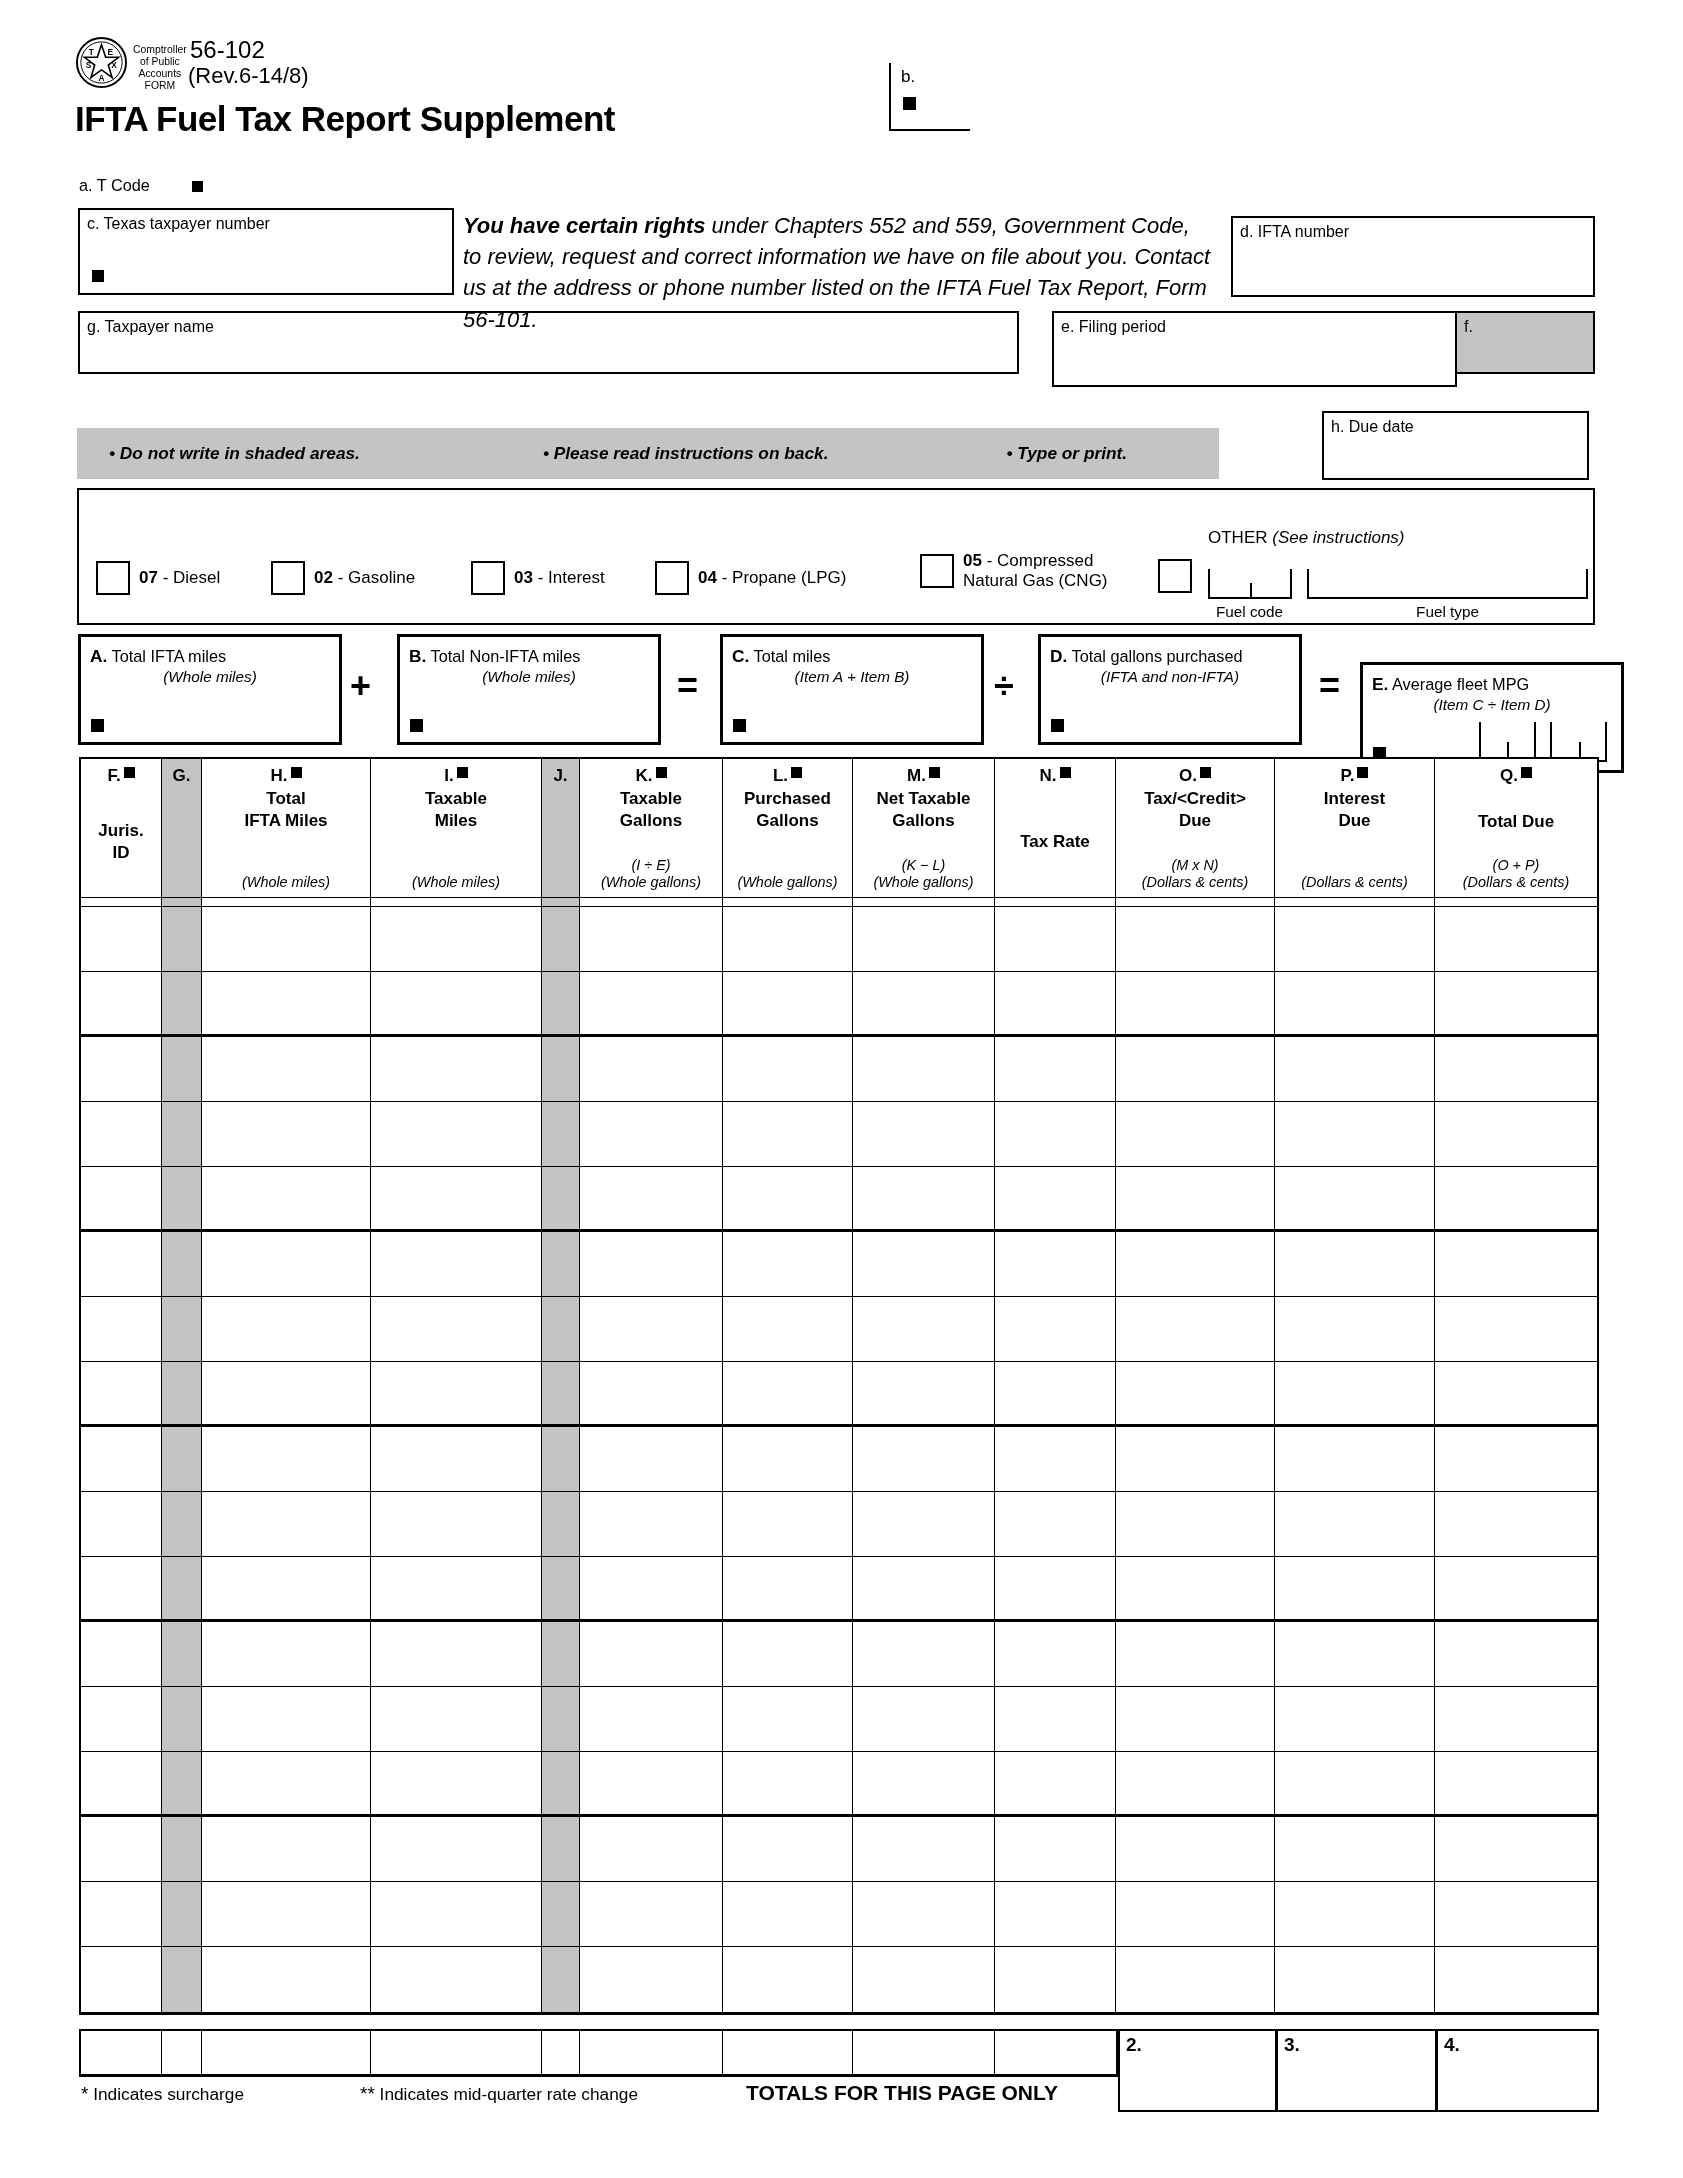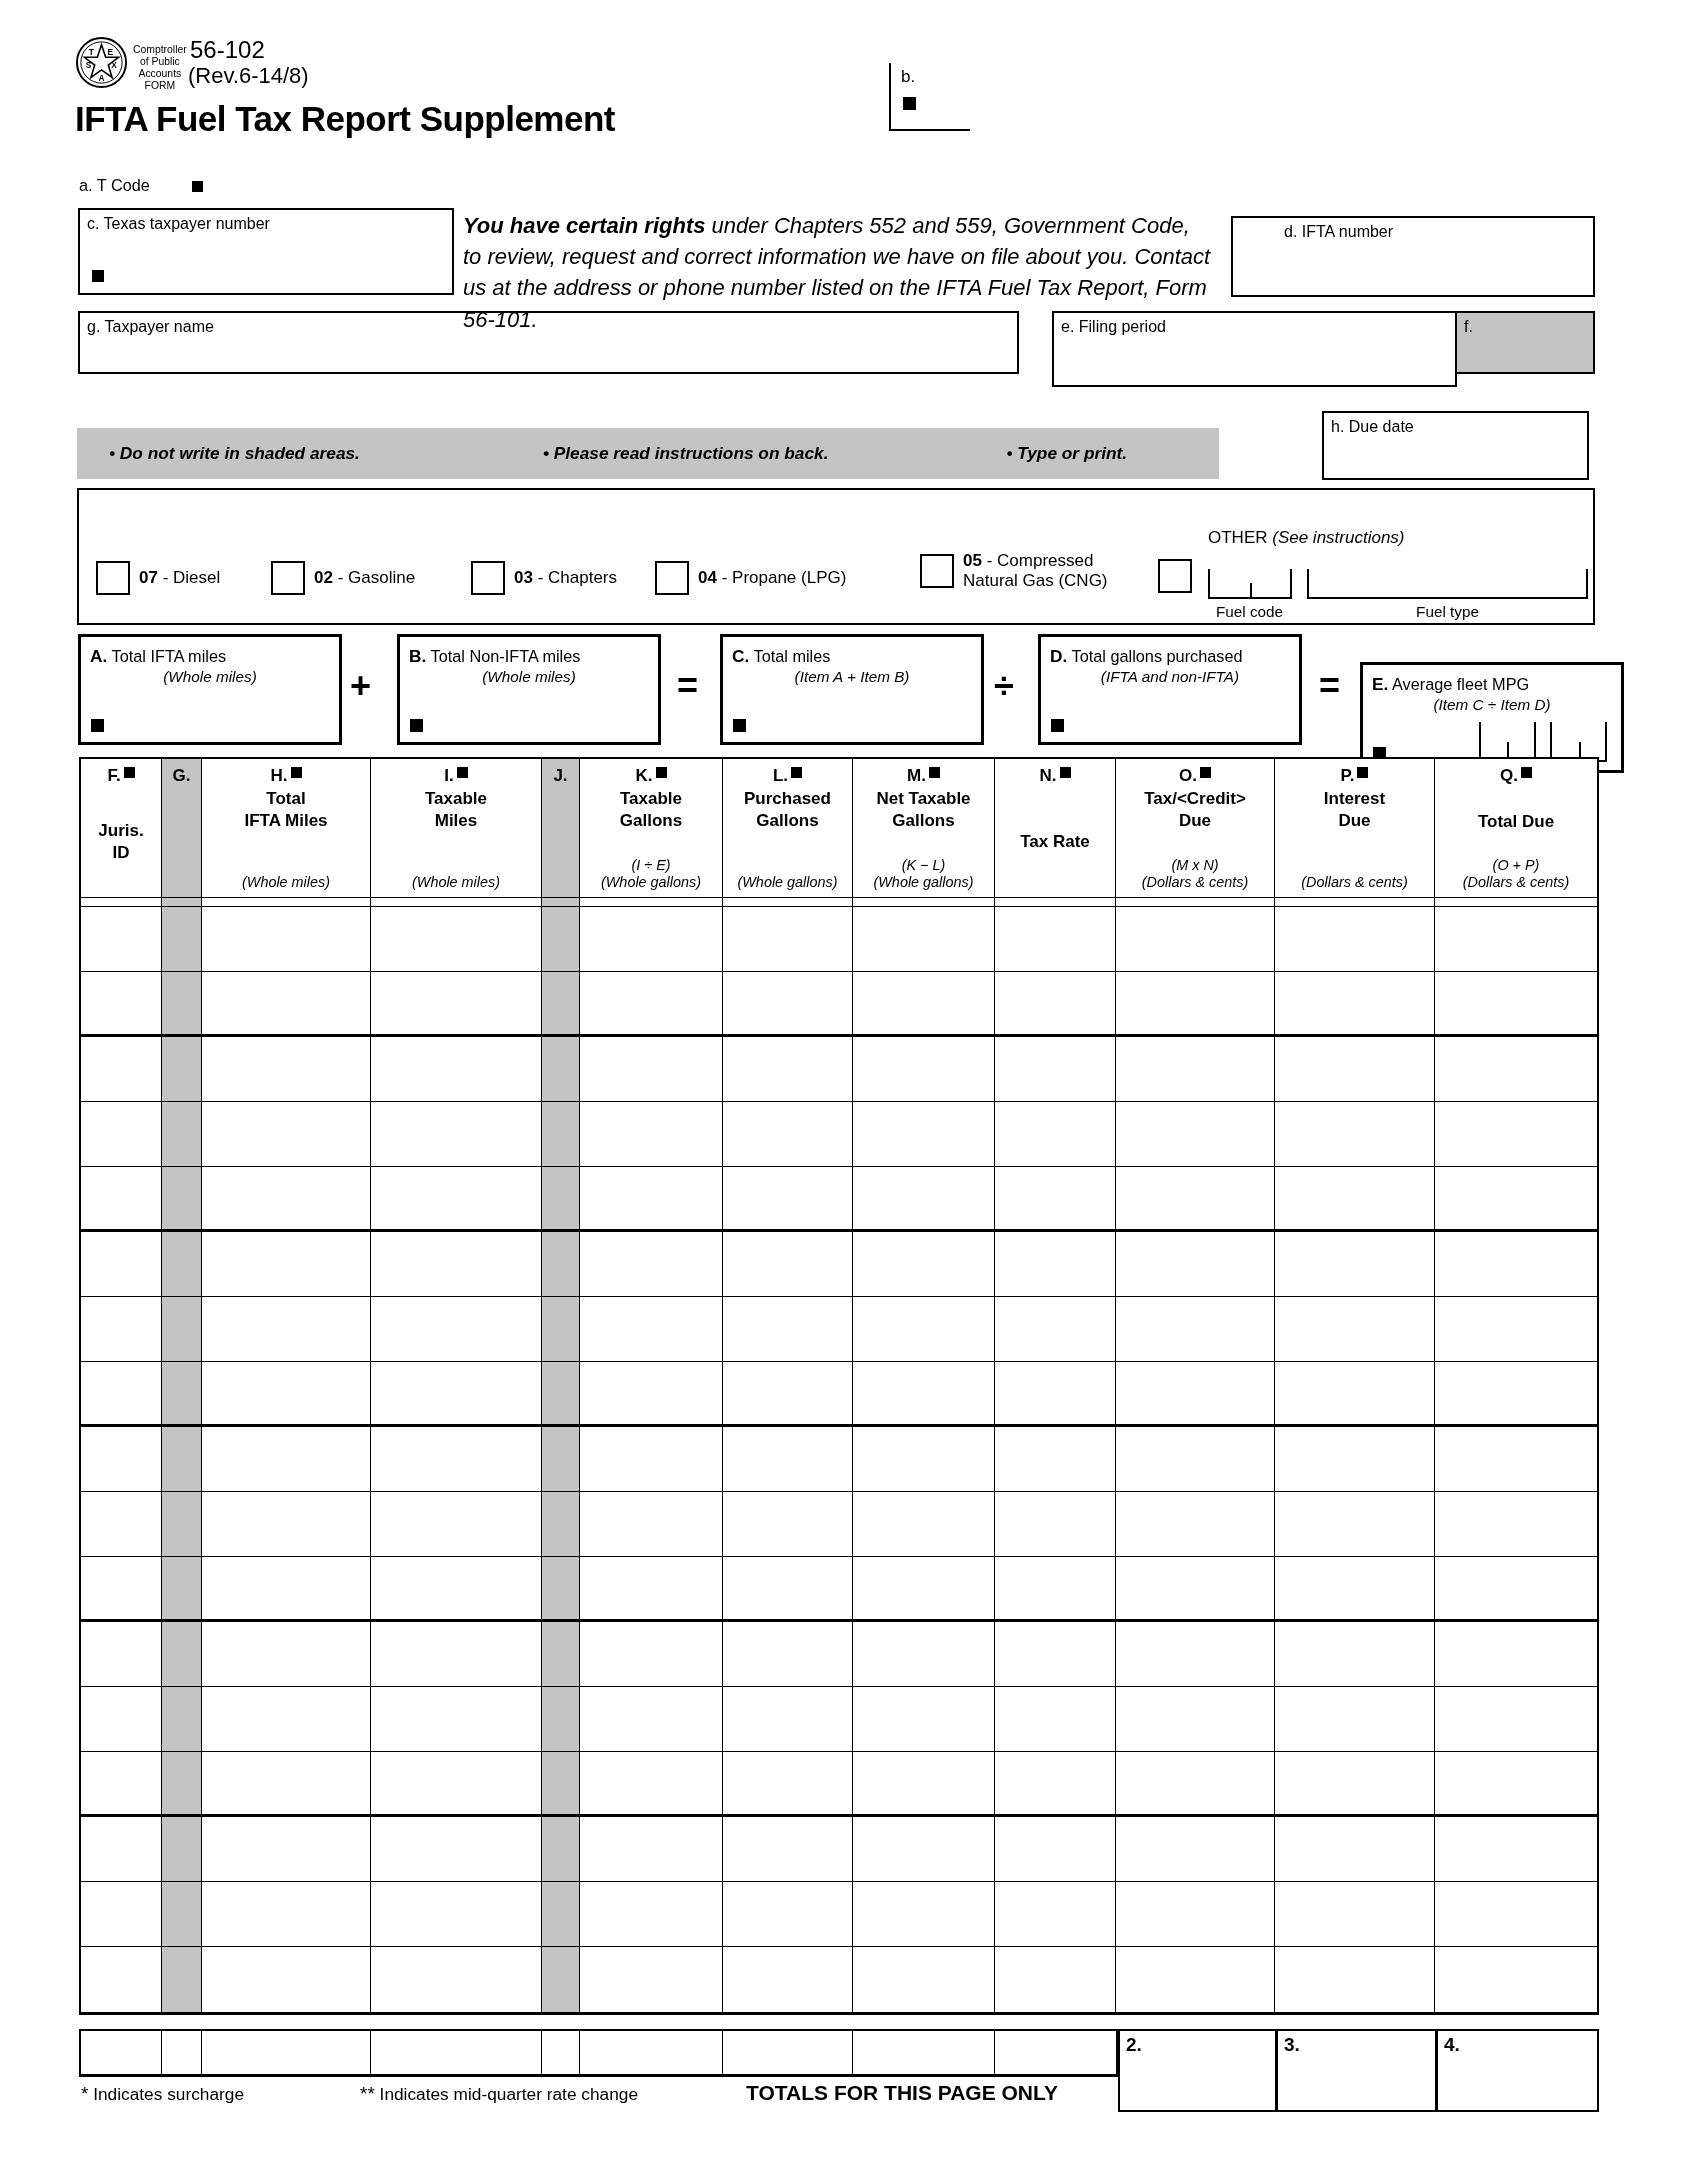--- a/index.html
+++ b/index.html
@@ -26,21 +26,21 @@
   #b-sq    { left:903px; top:97px; }
   #page-title { left:75px; top:99px; font-size:35px; font-weight:bold; letter-spacing:-0.5px; }
   #a-line { left:79px; top:176px; font-size:16.3px; }
   #a-line .sq { margin-left:42px; vertical-align:middle; }
 
   .fieldbox { border:2px solid #000; position:absolute; font-size:16px; }
   .fieldbox .lbl { padding:5px 0 0 7px; display:block; }
   #box-c { left:78px;  top:208px; width:376px; height:87px; }
   #box-c .sq { position:absolute; left:12px; bottom:11px; width:12px; height:12px; }
   #rights { left:463px; top:210px; width:748px; font-size:22px; font-style:italic; line-height:1.42; }
-  #box-d { left:1231px; top:216px; width:364px; height:81px;padding-left:44px; }
+  #box-d { left:1231px; top:216px; width:364px; height:81px; }
   #box-g { left:78px;  top:311px; width:941px; height:63px; }
   #box-e { left:1052px; top:311px; width:405px; height:76px; }
   #box-f { left:1455px; top:311px; width:140px; height:63px; background:#c4c4c4; }
   #box-h { left:1322px; top:411px; width:267px; height:69px; }
 
   #graybar { left:77px; top:428px; width:1142px; height:51px; background:#c4c4c4;
              display:flex; align-items:center; font-size:17.3px; }
   #graybar .itm { font-weight:bold; font-style:italic; white-space:nowrap; }
   #graybar .itm:nth-child(1){ margin-left:32px; }
   #graybar .itm:nth-child(2){ margin-left:183px; }
@@ -183,21 +183,21 @@
   <div class="fuelgrp" style="left:17px;  top:71px;">
     <span class="cb"></span>
     <span><span class="b">07</span> <span>- Diesel</span></span>
   </div>
   <div class="fuelgrp" style="left:192px; top:71px;">
     <span class="cb"></span>
     <span><span class="b">02</span> <span>- Gasoline</span></span>
   </div>
   <div class="fuelgrp" style="left:392px; top:71px;">
     <span class="cb"></span>
-    <span><span class="b">03</span> <span>- Chapters</span></span>
+    <span><span class="b">03</span> <span>- Interest</span></span>
   </div>
   <div class="fuelgrp" style="left:576px; top:71px;">
     <span class="cb"></span>
     <span><span class="b">04</span> <span>- Propane (LPG)</span></span>
   </div>
   <div class="fuelgrp" style="left:841px; top:61px;">
     <span class="cb"></span>
     <span class="two-line">
       <span class="b">05</span>
       <span>- Compressed</span><br>

